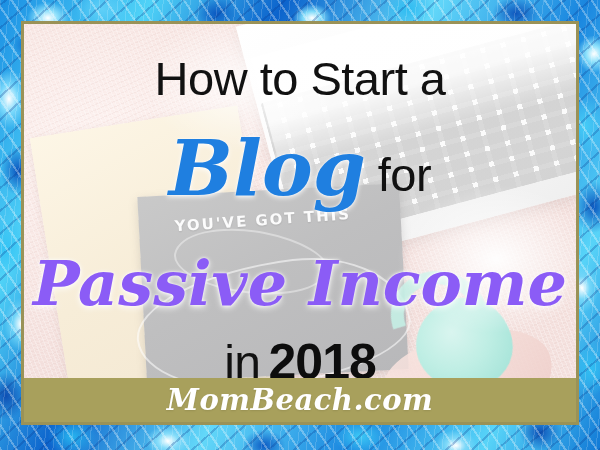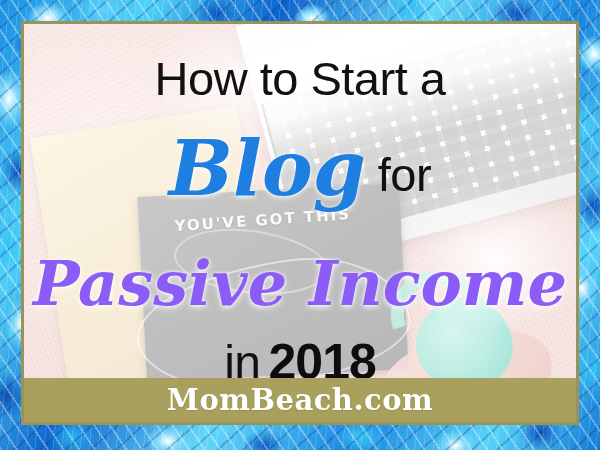--- a/index.html
+++ b/index.html
@@ -207,21 +207,21 @@
   #line4 .yr{font-size:50px;margin-left:8px;}
 
   
   #footer{
     position:absolute;left:0;bottom:0;width:100%;height:44px;
     background:#a8a05c;
     display:flex;align-items:center;justify-content:center;
   }
   #footer .logo{
     font-family:"DejaVu Serif","Liberation Serif",serif;
-    font-weight:700;
+    font-style:italic;font-weight:700;
     font-size:29px;color:#ffffff;
     letter-spacing:.5px;
     text-shadow:0 1px 2px rgba(0,0,0,.10);
   }
 </style>
 </head>
 <body>
 
 <div id="pin">
 

